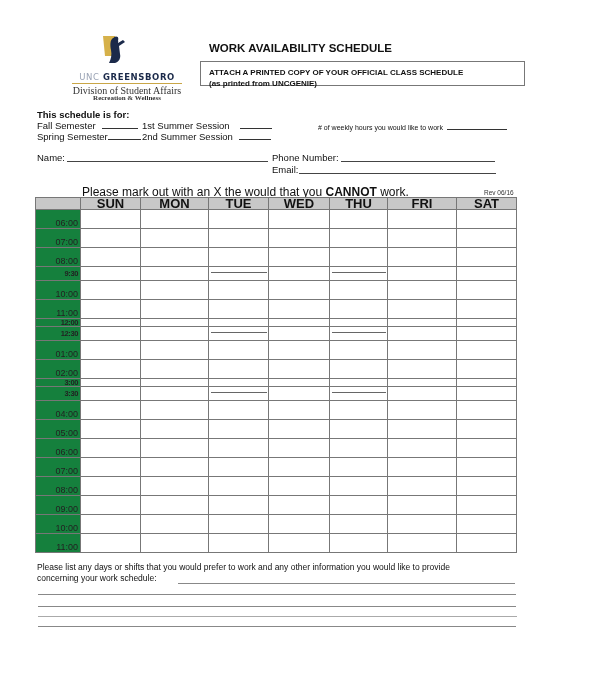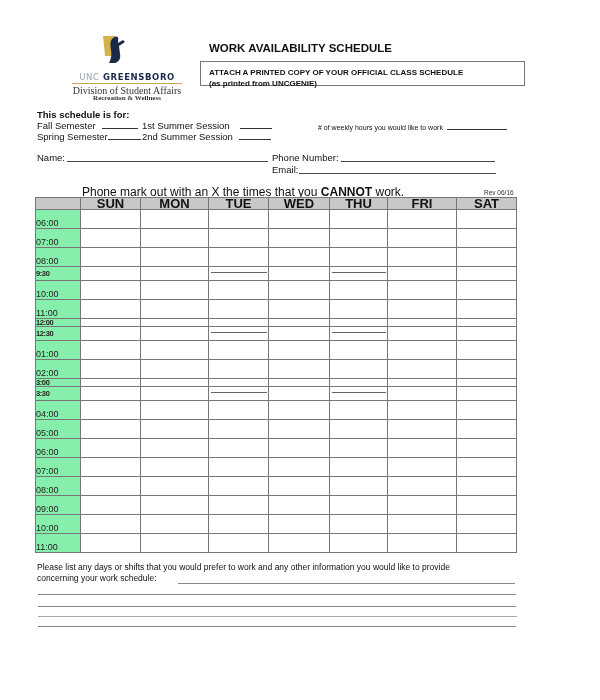--- a/index.html
+++ b/index.html
@@ -17,21 +17,21 @@
   .attach-box { left: 200px; top: 61px; width: 325px; height: 25px; border: 1px solid #777; box-sizing: border-box; padding: 5px 0 0 8px; font-weight: bold; font-size: 8px; line-height: 11px; }
   .lbl { font-size: 9.5px; white-space: nowrap; }
   .blank { display: inline-block; border-bottom: 1px solid #333; height: 8px; vertical-align: baseline; }
 
   .instr { left: 82px; top: 185px; font-size: 12px; }
   .rev { left: 484px; top: 189px; font-size: 6.5px; color: #333; }
 
   table.grid { position: absolute; left: 35px; top: 197px; border-collapse: collapse; table-layout: fixed; }
   table.grid td, table.grid th { border: 1px solid #777; padding: 0; box-sizing: border-box; }
   table.grid th { background: #c8c8c8; font-size: 13px; font-weight: bold; height: 12px; line-height: 10px; }
-  table.grid td.time { background: #86efac; text-align: left; padding-right: 2px; font-size: 9px; vertical-align: bottom; color: #222; }
+  table.grid td.time { background: #15803d; text-align: right; padding-right: 2px; font-size: 9px; vertical-align: bottom; color: #222; }
   table.grid td.time.half { font-size: 7.5px; font-weight: bold; letter-spacing: -0.4px; line-height: 7px; vertical-align: middle; }
   table.grid td.cell { position: relative; }
   .subline { position: absolute; left: 2px; right: 1px; top: 5px; height: 0; border-top: 1px solid #666; }
 
   .notes { left: 37px; top: 562px; font-size: 8.5px; line-height: 10.5px; width: 480px; }
   .line { position: absolute; height: 0; border-top: 1px solid #888; }
 </style>
 </head>
 <body>
 
@@ -77,21 +77,21 @@
   <span class="blank" style="width:60px; height:6px; margin-left:2px;"></span>
 </div>
 
 <div class="abs lbl" style="left:37px; top:152px;">Name:</div>
 <div class="abs line" style="left:67px; top:161px; width:201px; border-color:#444;"></div>
 <div class="abs lbl" style="left:272px; top:152px;">Phone Number:</div>
 <div class="abs line" style="left:341px; top:161px; width:154px; border-color:#444;"></div>
 <div class="abs lbl" style="left:272px; top:164px;">Email:</div>
 <div class="abs line" style="left:299px; top:173px; width:197px; border-color:#444;"></div>
 
-<div class="abs instr"><span>Phone mark out with an X the times that you </span><b>CANNOT</b><span> work.</span></div>
+<div class="abs instr"><span>Please mark out with an X the would that you </span><b>CANNOT</b><span> work.</span></div>
 <div class="abs rev">Rev 06/16</div>
 
 <table class="grid">
   <colgroup>
     <col style="width:45px">
       <col style="width:60px">
       <col style="width:68px">
       <col style="width:60px">
     <col style="width:61px">
       <col style="width:58px">

